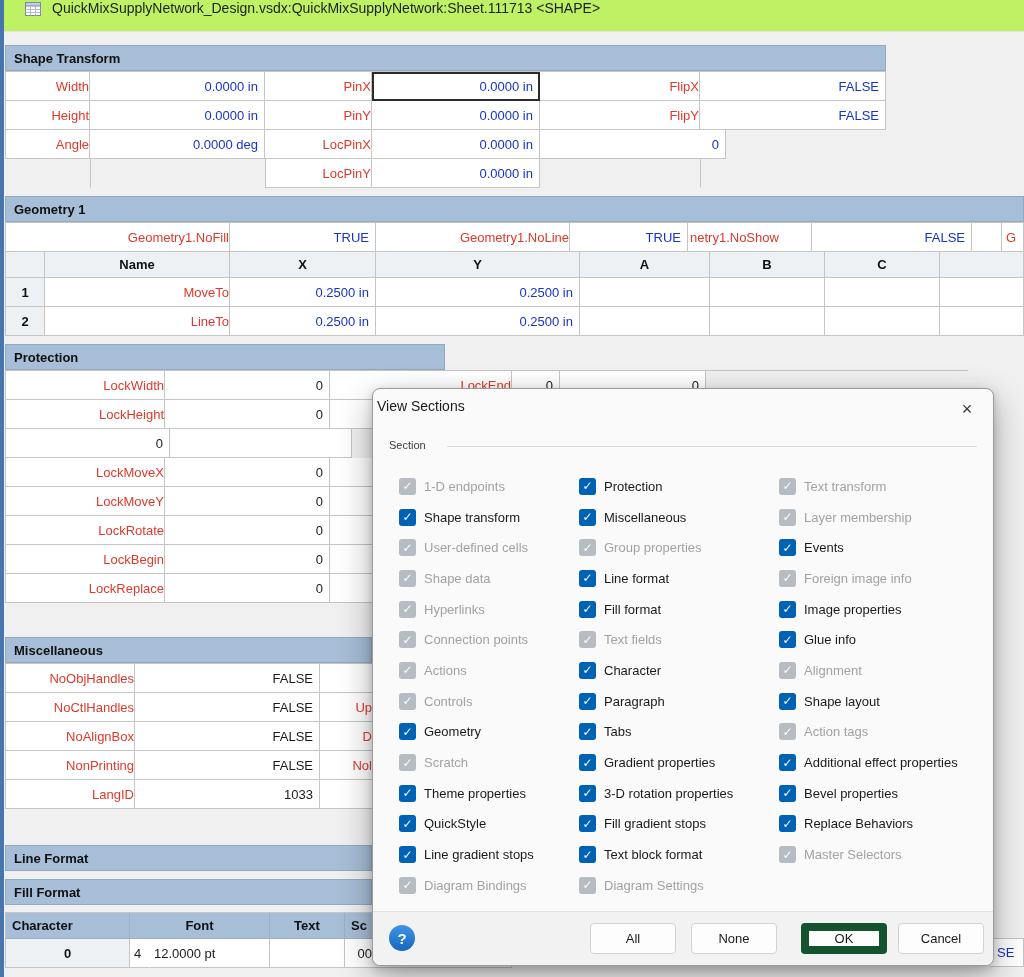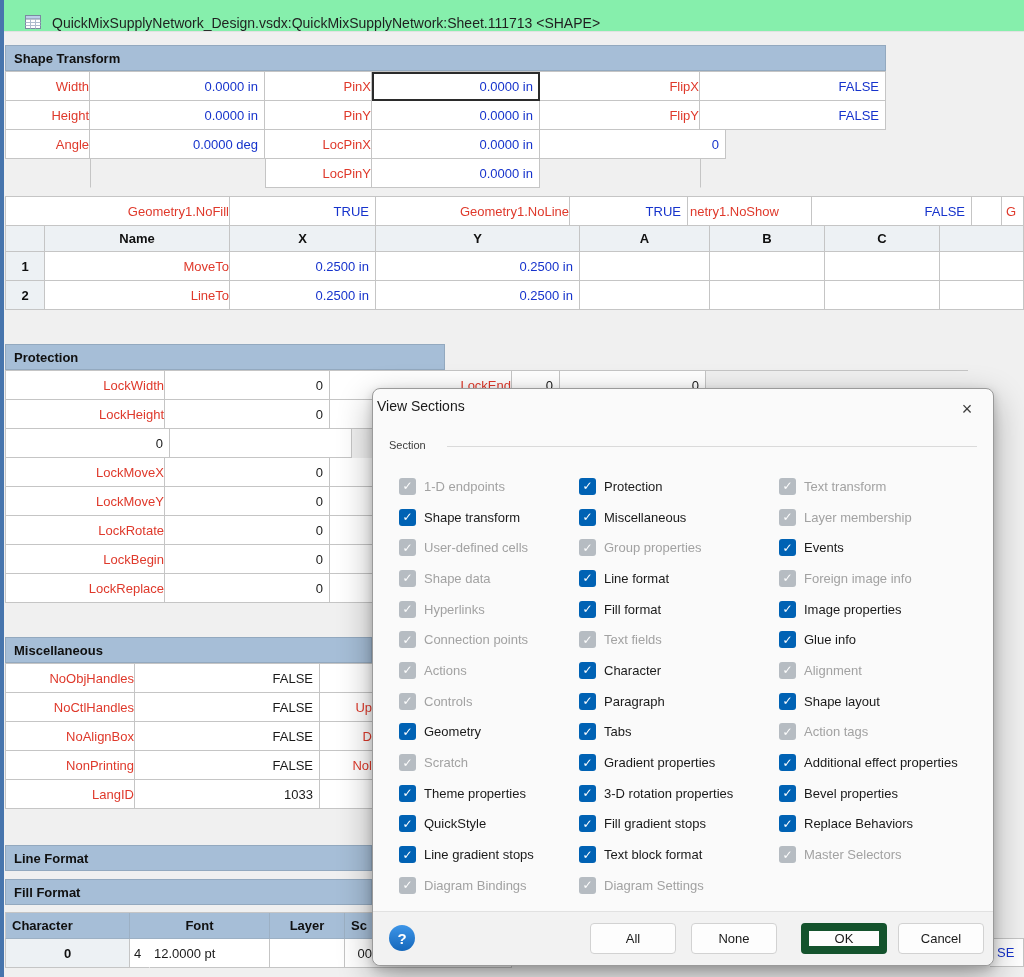--- a/index.html
+++ b/index.html
@@ -1,20 +1,20 @@
 <!DOCTYPE html>
 <html style="--accent: #0062b4; --header_bg: #a6bed7; --red: #df392b; --blue: #1633cc; --window_edge: #4775ad;"><head>
 <meta charset="utf-8">
 <style>
   *{margin:0;padding:0;box-sizing:border-box}
   html,body{width:1024px;height:977px;overflow:hidden}
   body{position:relative;background:#f0f0f0;font-family:"Liberation Sans","DejaVu Sans",sans-serif;font-size:13px;color:#1a1a1a}
 
   .left-strip{position:absolute;left:0;top:0;width:4px;height:977px;background:var(--window_edge);z-index:60}
-  .titlebar{position:absolute;left:0;top:0;width:1024px;height:32px;background:#86efac;border-bottom:1px solid #e2e2e2;display:flex;align-items:flex-end;padding-left:24px;gap:10px;z-index:5}
+  .titlebar{position:absolute;left:0;top:0;width:1024px;height:32px;background:#bef264;border-bottom:1px solid #e2e2e2;display:flex;align-items:flex-start;padding-left:24px;gap:10px;z-index:5}
   .title-text{font-size:14px;color:#1f1f1f;white-space:nowrap}
 
   .sec{position:absolute;left:5px}
   #sec-st{top:45px;width:881px}
   #sec-geo{top:196px;width:1019px}
   #sec-prot{top:344px;width:963px}
   #sec-misc{top:637px;width:507px}
   #sec-line{top:845px;width:367px}
   #sec-fill{top:879px;width:367px}
   #sec-char{top:912px;width:507px}
@@ -128,20 +128,21 @@
         <div class="cell val st-c2 ghost"></div>
         <div class="cell lab st-c3">LocPinY</div>
         <div class="cell val st-c4">0.0000 in</div>
         <div class="cell lab st-c5 ghost"></div>
         <div class="cell val st-c6 ghost"></div>
       </div>
     </div>
 </section>
 
 <section class="sec" id="sec-geo">
+  <div class="sec-header">Geometry 1</div>
   <div class="tbl">
     <div class="trow">
       <div class="cell lab gf-c1">Geometry1.NoFill</div>
       <div class="cell val gf-c2">TRUE</div>
       <div class="cell lab gf-c3">Geometry1.NoLine</div>
       <div class="cell val gf-c4">TRUE</div>
       <div class="cell labL gf-c5">netry1.NoShow</div>
       <div class="cell val gf-c6">FALSE</div>
       <div class="cell gf-c6b"></div>
       <div class="cell labL padG gf-c7">G</div>
@@ -292,21 +293,21 @@
 </section>
 <section class="sec" id="sec-fill">
   <div class="sec-header w367">Fill Format</div>
 </section>
 
 <section class="sec" id="sec-char">
   <div class="tbl">
     <div class="trow h26">
       <div class="cell chh ch-c1">Character</div>
       <div class="cell chh ctr ch-c2">Font</div>
-      <div class="cell chh ctr ch-c3">Layer</div>
+      <div class="cell chh ctr ch-c3">Text</div>
       <div class="cell chh ch-c4">Sc</div>
     </div>
     <div class="trow">
       <div class="cell numcell ch-c1">0</div>
       <div class="cell valL ch-c2a no-r">4</div>
       <div class="cell valL ch-c2b">12.0000 pt</div>
       <div class="cell ch-c3"></div>
       <div class="cell ch-c4"></div>
       <span class="frag dark">00</span>
     </div>

